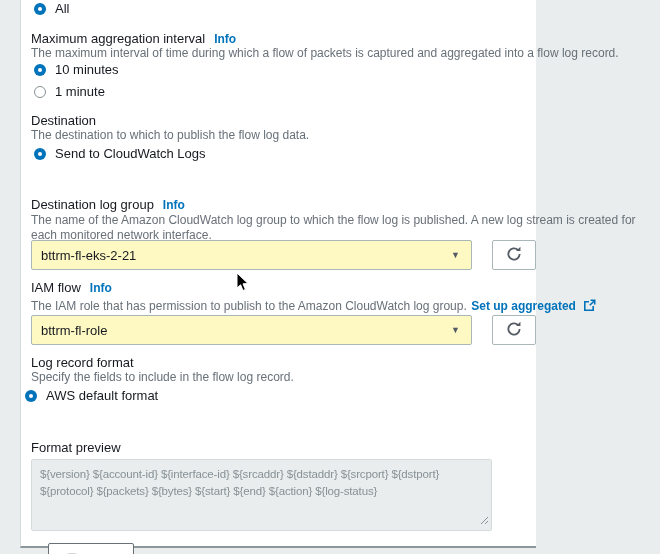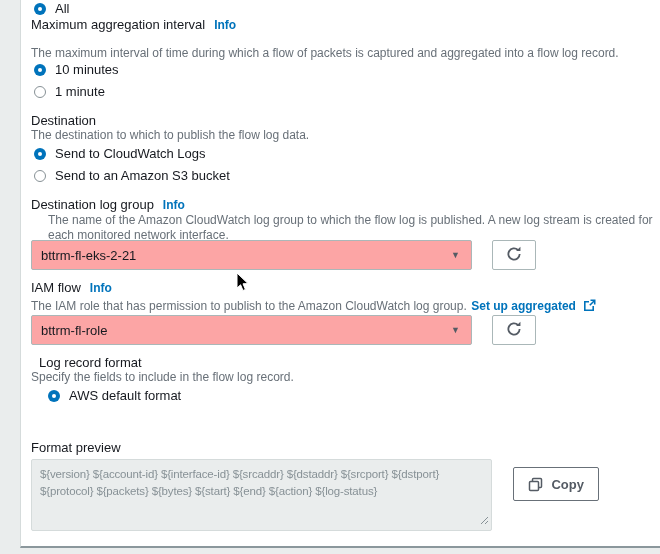--- a/index.html
+++ b/index.html
@@ -3,40 +3,40 @@
 <meta charset="utf-8">
 <style>
   html,body{margin:0;padding:0;}
   body{
     width:660px;height:554px;overflow:hidden;position:relative;
     background:#eaeded;
     font-family:"Liberation Sans", sans-serif;
     color:#16191f;
   }
   .panel{
-    position:absolute;left:20px;top:0;width:640px;height:548px;
+    position:absolute;left:20px;top:0;width:516px;height:548px;
     background:#ffffff;
     border-left:1px solid #d5dbdb;
     border-bottom:2px solid #8b979c;
     box-sizing:border-box;
   }
   .abs{position:absolute;}
   .field-label{font-size:13px;color:#16191f;line-height:15px;}
   .label-row{display:flex;align-items:baseline;gap:9px;}
   .info-link{font-size:12px;font-weight:700;color:#0073bb;text-decoration:none;cursor:pointer;}
   .desc{font-size:12px;color:#687078;line-height:14.5px;}
   .radio-row{display:flex;align-items:center;gap:9px;}
   .radio{width:12px;height:12px;border-radius:50%;box-sizing:border-box;flex:none;cursor:pointer;}
   .radio.on{background:#0073bb;position:relative;}
   .radio.on::after{content:"";position:absolute;left:4px;top:4px;width:4px;height:4px;border-radius:50%;background:#fff;}
   .radio.off{background:#fff;border:1px solid #879196;}
   .radio-label{font-size:13px;color:#16191f;cursor:pointer;}
   .select-row{display:flex;align-items:center;}
   .select{
-    width:441px;height:30px;box-sizing:border-box;background:#fca5a5;
+    width:441px;height:30px;box-sizing:border-box;background:#fef9c3;
     border:1px solid #aab7b8;border-radius:2px;
     display:flex;align-items:center;justify-content:space-between;
     padding:0 11px 0 9px;cursor:pointer;
   }
   .select-value{font-size:13px;color:#16191f;}
   .select-caret{font-size:9px;color:#545b64;}
   .icon-btn{
     width:44px;height:30px;box-sizing:border-box;margin-left:20px;
     background:#fff;border:1px solid #aab7b8;border-radius:2px;
     display:flex;align-items:center;justify-content:center;cursor:pointer;padding:0;
@@ -62,50 +62,46 @@
 </head>
 <body>
 
 <div class="panel">
 
   <div class="abs radio-row" style="left:13px;top:1px;">
     <span class="radio on"></span>
     <span class="radio-label">All</span>
   </div>
 
-  <div class="abs label-row" style="left:10px;top:17px;">
+  <div class="abs label-row" style="left:10px;top:31px;">
     <span class="field-label">Maximum aggregation interval</span>
     <a class="info-link">Info</a>
   </div>
   <div class="abs desc" style="left:10px;top:46px;width:625px;">The maximum interval of time during which a flow of packets is captured and aggregated into a flow log record.</div>
   <div class="abs radio-row" style="left:13px;top:62px;">
     <span class="radio on"></span>
     <span class="radio-label">10 minutes</span>
   </div>
   <div class="abs radio-row" style="left:13px;top:84px;">
     <span class="radio off"></span>
     <span class="radio-label">1 minute</span>
   </div>
 
   <div class="abs field-label" style="left:10px;top:113px;">Destination</div>
   <div class="abs desc" style="left:10px;top:128px;width:625px;">The destination to which to publish the flow log data.</div>
   <div class="abs radio-row" style="left:13px;top:146px;">
     <span class="radio on"></span>
     <span class="radio-label">Send to CloudWatch Logs</span>
   </div>
-  <div class="abs radio-row" style="left:13px;top:168px;">
-    <span class="radio off"></span>
-    <span class="radio-label">Send to an Amazon S3 bucket</span>
-  </div>
 
   <div class="abs label-row" style="left:10px;top:197px;">
     <span class="field-label">Destination log group</span>
     <a class="info-link">Info</a>
   </div>
-  <div class="abs desc" style="left:27px;top:213px;width:608px;">The name of the Amazon CloudWatch log group to which the flow log is published. A new log stream is created for each monitored network interface.</div>
+  <div class="abs desc" style="left:10px;top:213px;width:608px;">The name of the Amazon CloudWatch log group to which the flow log is published. A new log stream is created for each monitored network interface.</div>
   <div class="abs select-row" style="left:10px;top:240px;">
     <div class="select">
       <span class="select-value">bttrm-fl-eks-2-21</span>
       <span class="select-caret">▼</span>
     </div>
     <button class="icon-btn">
       <span>
         <svg width="18" height="18" viewBox="0 0 16 16">
           <path d="M13 8a5 5 0 1 1-1.5-3.57" fill="none" stroke="#545b64" stroke-width="1.6"></path>
           <path d="M13.7 1.6 v3.8 h-3.8 z" fill="#545b64"></path>
@@ -137,23 +133,23 @@
     <button class="icon-btn">
       <span>
         <svg width="18" height="18" viewBox="0 0 16 16">
           <path d="M13 8a5 5 0 1 1-1.5-3.57" fill="none" stroke="#545b64" stroke-width="1.6"></path>
           <path d="M13.7 1.6 v3.8 h-3.8 z" fill="#545b64"></path>
         </svg>
       </span>
     </button>
   </div>
 
-  <div class="abs field-label" style="left:18px;top:355px;">Log record format</div>
+  <div class="abs field-label" style="left:10px;top:355px;">Log record format</div>
   <div class="abs desc" style="left:10px;top:370px;width:625px;">Specify the fields to include in the flow log record.</div>
-  <div class="abs radio-row" style="left:27px;top:388px;">
+  <div class="abs radio-row" style="left:4px;top:388px;">
     <span class="radio on"></span>
     <span class="radio-label">AWS default format</span>
   </div>
 
   <div class="abs field-label" style="left:10px;top:440px;">Format preview</div>
   <div class="abs" style="left:10px;top:459px;">
     <div style="position:relative;display:inline-block;vertical-align:top;">
       <textarea class="preview-area" readonly="" style="">${version} ${account-id} ${interface-id} ${srcaddr} ${dstaddr} ${srcport} ${dstport} ${protocol} ${packets} ${bytes} ${start} ${end} ${action} ${log-status}</textarea>
       <span class="resize-handle" style="right:3px;bottom:6px;">
         <svg width="9" height="9" viewBox="0 0 9 9">

